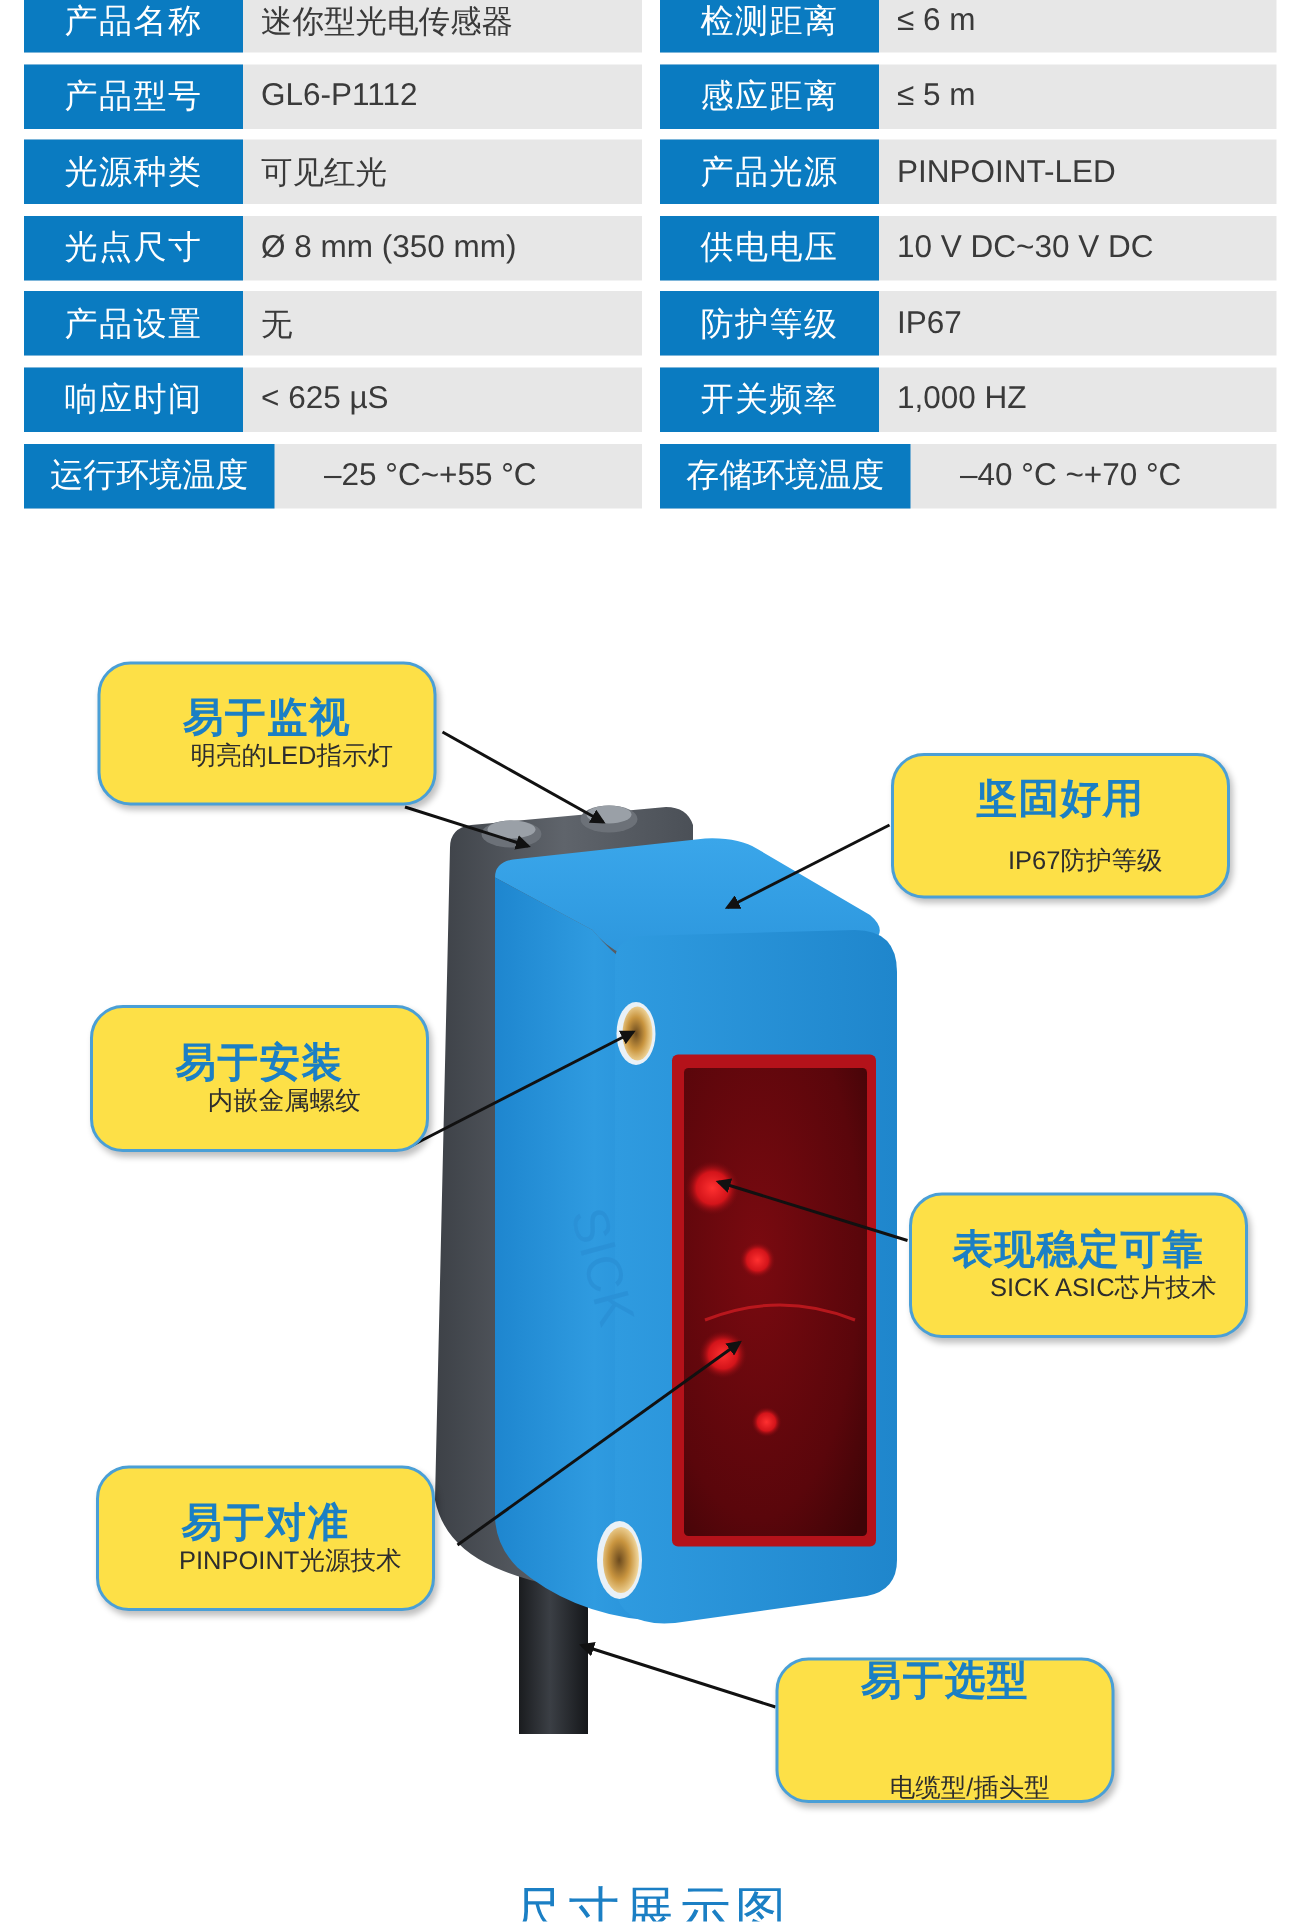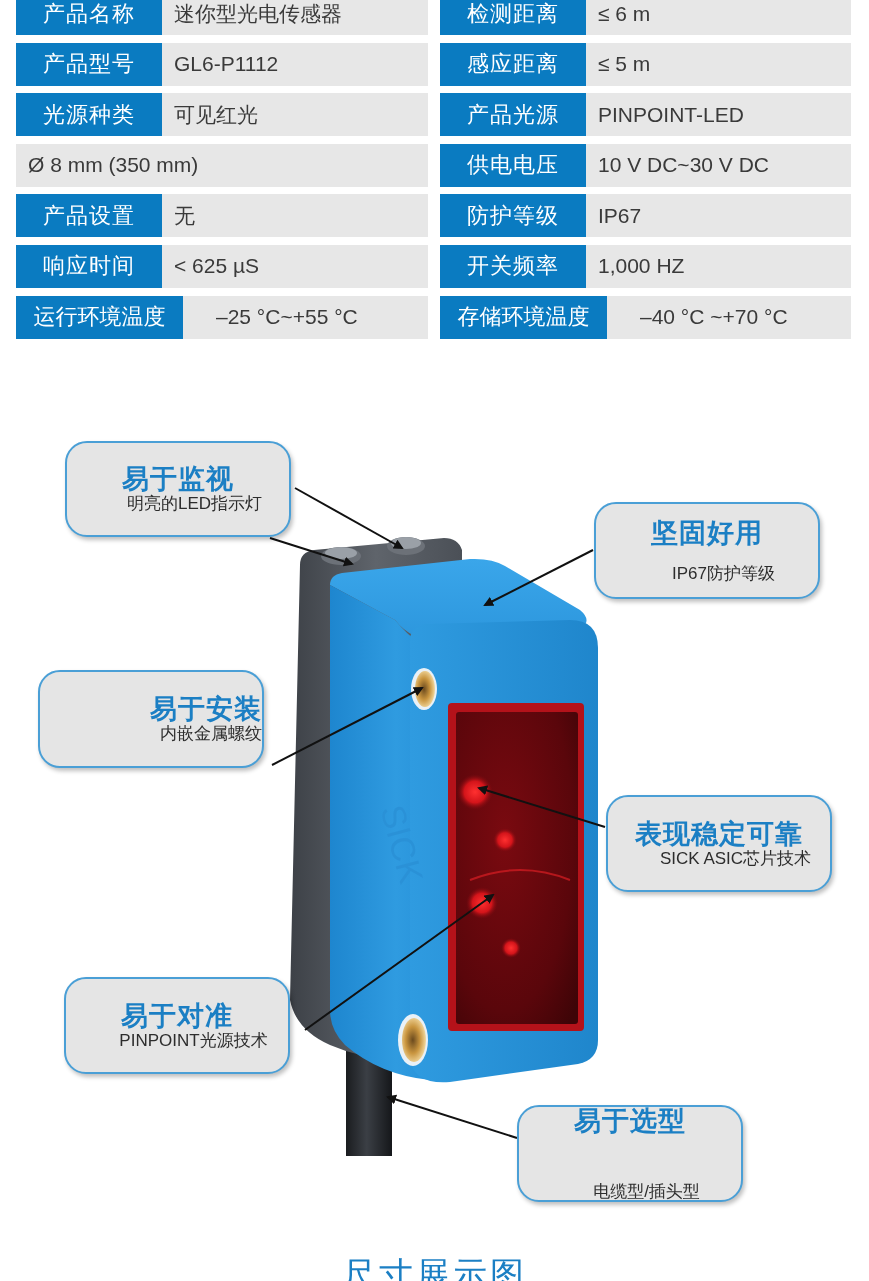--- a/index.html
+++ b/index.html
@@ -60,21 +60,21 @@
     
     .product {
       position: absolute;
       left: 0; top: 0;
       width: 869px; height: 1281px;
       pointer-events: none;
     }
 
     .callout {
       position: absolute;
-      background: #e5e5e5;
+      background: #fde047;
       border: 2px solid #4a9fd6;
       border-radius: 22px;
       box-shadow: 2px 3px 4px rgba(0,0,0,0.25);
       text-align: center;
       display: flex;
       flex-direction: column;
       justify-content: center;
       align-items: center;
     }
     .callout-title {
@@ -114,20 +114,21 @@
   </div>
   <div class="spec-row">
     <div class="spec-label">产品型号</div>
     <div class="spec-value">GL6-P1112</div>
   </div>
   <div class="spec-row">
     <div class="spec-label">光源种类</div>
     <div class="spec-value">可见红光</div>
   </div>
   <div class="spec-row">
+    <div class="spec-label">光点尺寸</div>
     <div class="spec-value">Ø 8 mm (350 mm)</div>
   </div>
   <div class="spec-row">
     <div class="spec-label">产品设置</div>
     <div class="spec-value">无</div>
   </div>
   <div class="spec-row">
     <div class="spec-label">响应时间</div>
     <div class="spec-value">&lt; 625 µS</div>
   </div>
@@ -255,21 +256,21 @@
 <div class="callout" style="left:65px; top:441px; width:222px; height:92px;">
   <div class="callout-title">易于监视</div>
   <div class="callout-sub">明亮的LED指示灯</div>
 </div>
 
 <div class="callout" style="left:594px; top:502px; width:222px; height:93px;gap:16px;">
   <div class="callout-title">坚固好用</div>
   <div class="callout-sub">IP67防护等级</div>
 </div>
 
-<div class="callout" style="left:38px; top:670px; width:222px; height:94px;align-items:flex-end;">
+<div class="callout" style="left:60px; top:670px; width:222px; height:94px;">
   <div class="callout-title">易于安装</div>
   <div class="callout-sub">内嵌金属螺纹</div>
 </div>
 
 <div class="callout" style="left:606px; top:795px; width:222px; height:93px;">
   <div class="callout-title">表现稳定可靠</div>
   <div class="callout-sub">SICK ASIC芯片技术</div>
 </div>
 
 <div class="callout" style="left:64px; top:977px; width:222px; height:93px;">

